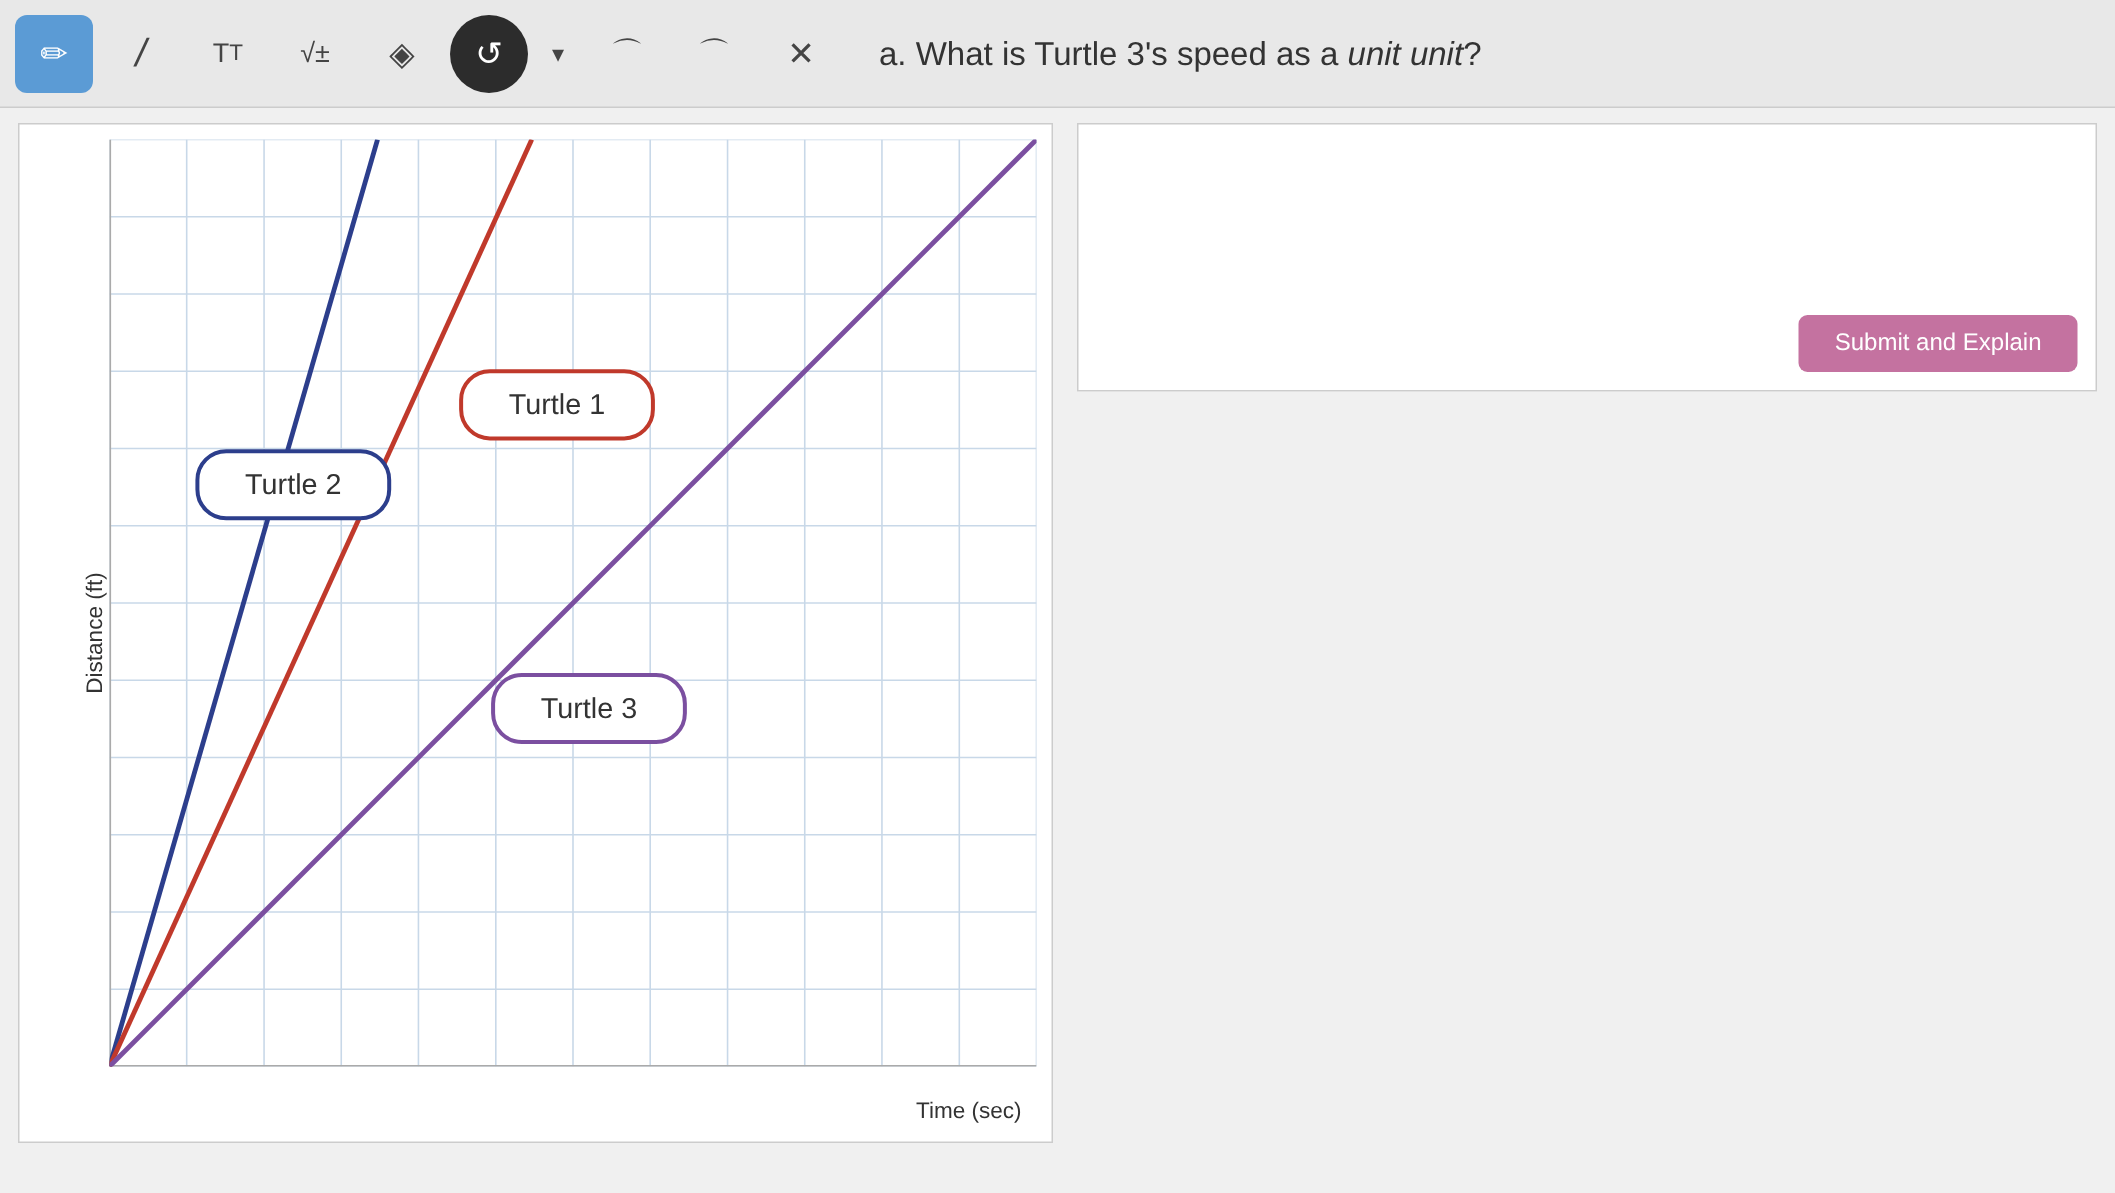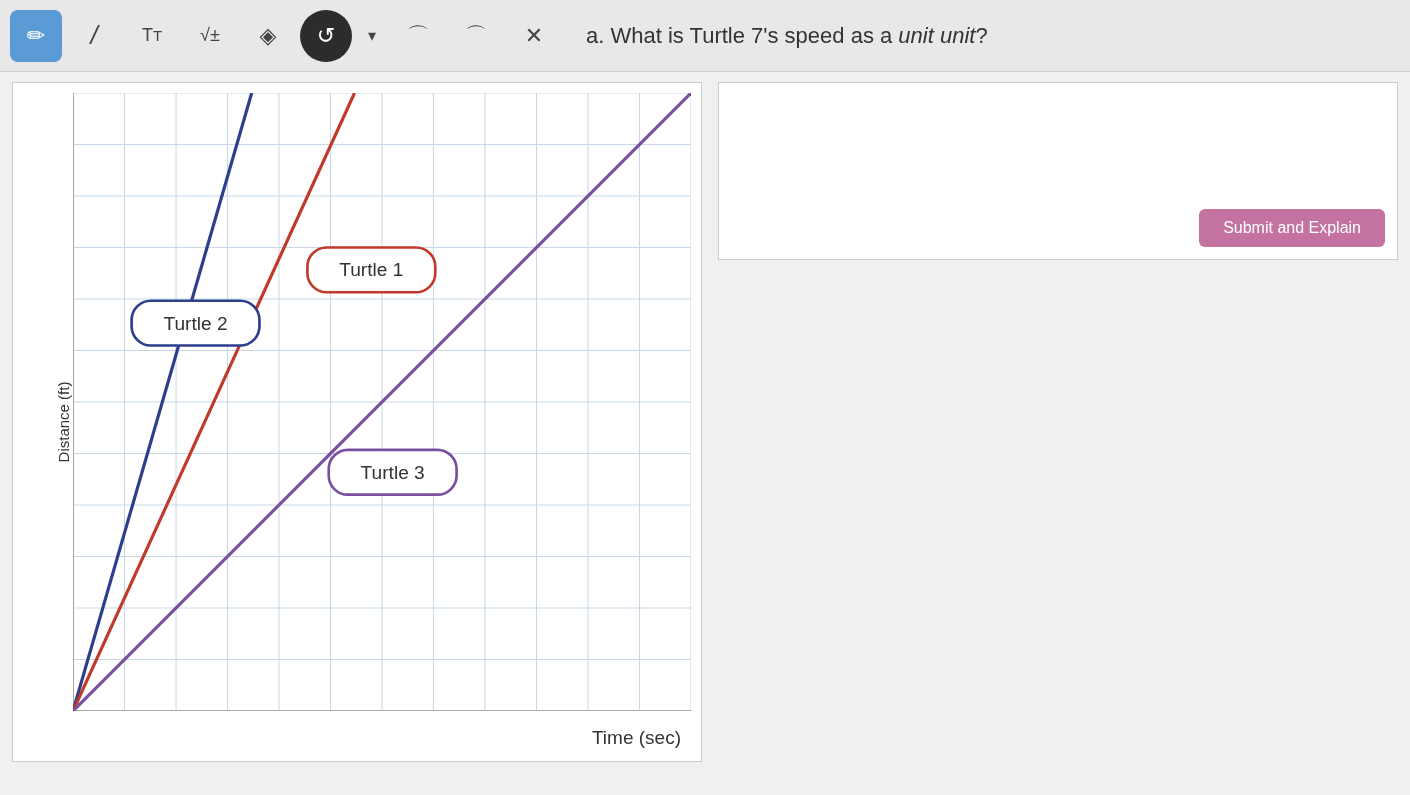--- a/index.html
+++ b/index.html
@@ -120,21 +120,21 @@
       font-size: 15px;
       color: #333;
       white-space: nowrap;
     }
 
     
     .x-axis-label {
       position: absolute;
       bottom: 12px;
       right: 20px;
-      font-size: 19px;
+      font-size: 15px;
       color: #333;
     }
 
     svg.graph {
       width: 100%;
       height: 100%;
     }
   </style>
 </head>
 <body>
@@ -145,21 +145,21 @@
   <button class="toolbar-btn" style="font-size:18px;">T<sub>T</sub></button>
   <button class="toolbar-btn" style="font-size:18px;">√±</button>
   <button class="toolbar-btn" style="font-size:22px;">◈</button>
   <button class="toolbar-btn active" style="font-size:22px; background:#2c2c2c; color:white; border-radius:50%;">↺</button>
   <button class="toolbar-btn" style="font-size:16px; width:28px;">▾</button>
   <button class="toolbar-btn" style="font-size:22px;">⌒</button>
   <button class="toolbar-btn" style="font-size:22px;">⌒</button>
   <button class="toolbar-btn" style="font-size:22px;">✕</button>
 
   <div class="toolbar-title">
-    <span class="normal">a. What is Turtle 7's speed as a </span><span style="font-style:italic;">unit unit</span><span class="normal">?</span>
+    <span class="normal">a. What is Turtle 3's speed as a </span><span style="font-style:italic;">unit unit</span><span class="normal">?</span>
   </div>
 </div>
 
 <div class="main-content">
 
   <div class="chart-area">
     <span class="y-axis-label">Distance (ft)</span>
     <span class="x-axis-label">Time (sec)</span>
 
     <svg class="graph" viewBox="0 0 580 580" preserveAspectRatio="none">

